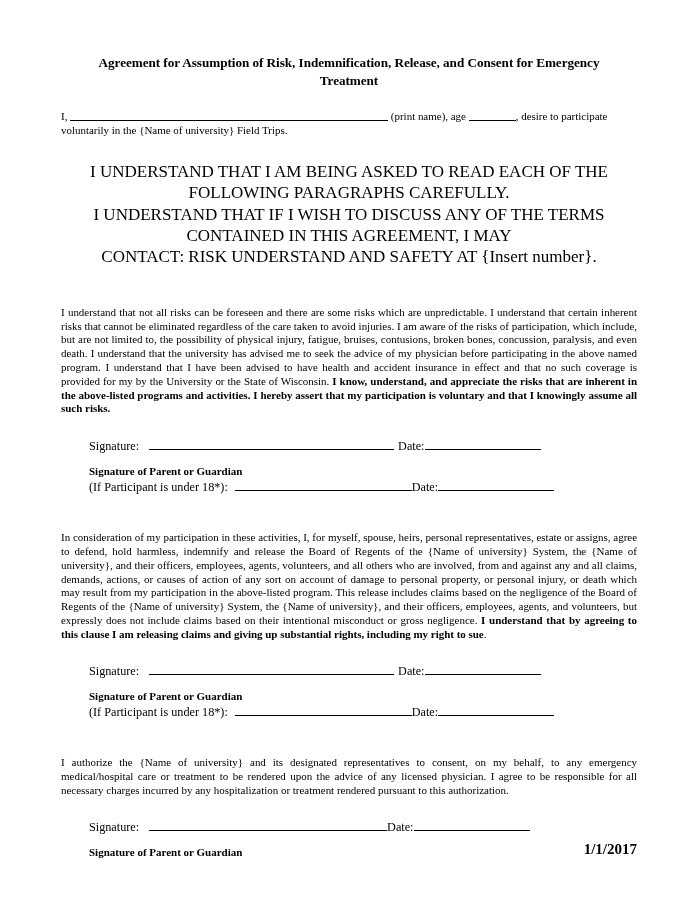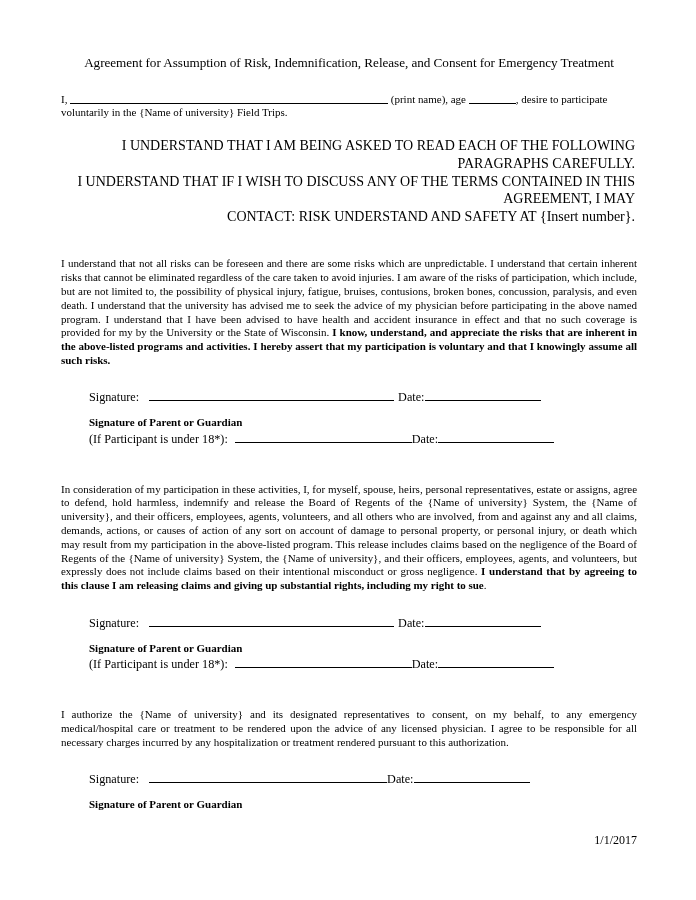--- a/index.html
+++ b/index.html
@@ -17,44 +17,44 @@
   }
   .page {
     position: relative;
     width: 696px;
     height: 900px;
     box-sizing: border-box;
     padding: 48px 59px 0 61px;
   }
   .doc-title {
     font-size: 13.2px;
-    font-weight: normal;
+    font-weight: bold;
     text-align: center;
     line-height: 1.33;
     margin: 0 18px 0 18px;
     padding-top: 6px;
     letter-spacing: -0.05px;
   }
   .para {
     font-size: 11px;
     line-height: 1.255;
     text-align: justify;
     margin: 0;
     letter-spacing: -0.02px;
   }
   .para.nojust { text-align: left; }
   .gap-lg { height: 21px; }
   .gap-md { height: 15px; }
   .gap-sm { height: 11px; }
 
   .caps {
-    font-size: 14px;
+    font-size: 17px;
     line-height: 1.26;
-    text-align: right;
-    margin: 2px;
+    text-align: center;
+    margin: 8px;
   }
   .heading {
     font-size: 12.2px;
     font-weight: bold;
     margin: 0;
     text-align: left;
   }
   .heading .u {
     text-decoration: underline;
     text-underline-offset: 1.5px;
@@ -91,23 +91,23 @@
 
   .guard-label {
     font-weight: bold;
     font-size: 11px;
     line-height: 1.25;
     padding-left: 28px;
   }
   .footer-date {
     position: absolute;
     right: 59px;
-    bottom: 52px;
-    font-size: 12px;
-    font-weight: normal;
+    bottom: 42px;
+    font-size: 15px;
+    font-weight: bold;
   }
 </style>
 </head>
 <body>
 
 <div class="page">
 
   <h1 class="doc-title">Agreement for Assumption of Risk, Indemnification, Release, and Consent for Emergency Treatment</h1>
 
   <div class="gap-lg"></div>

